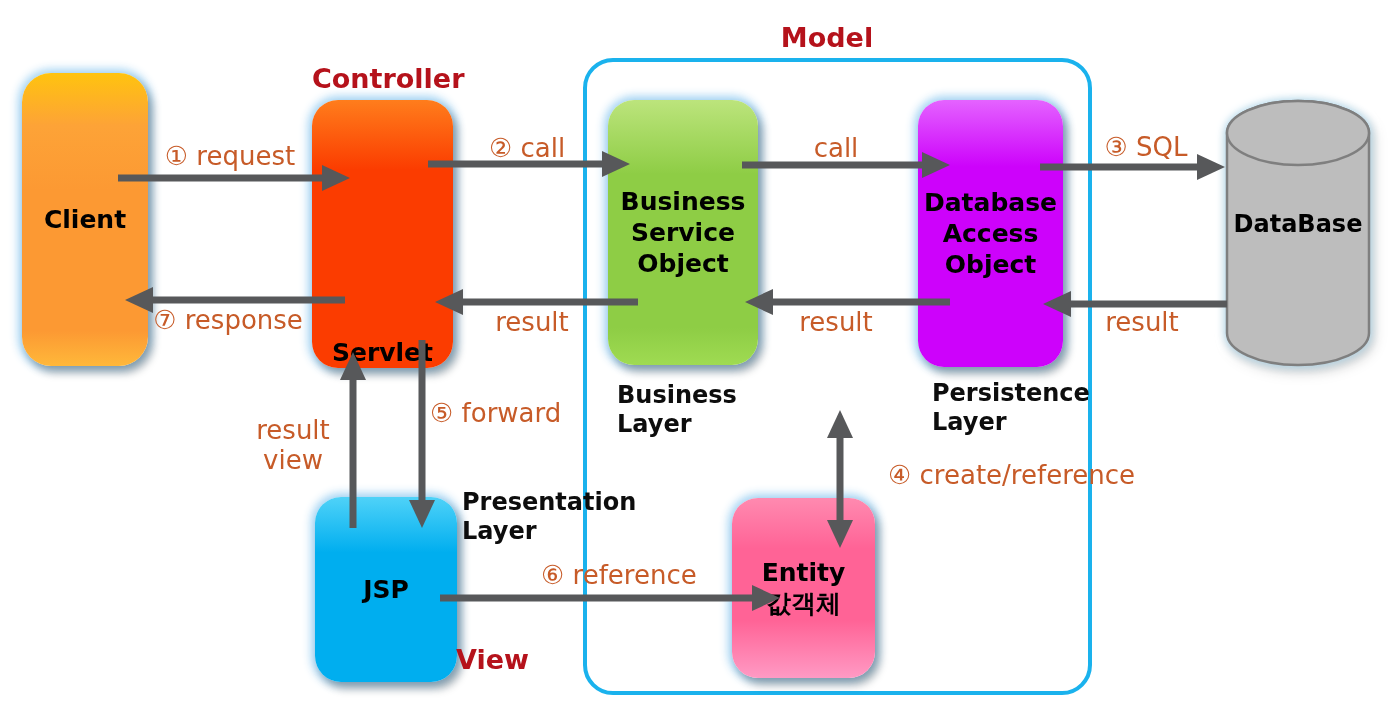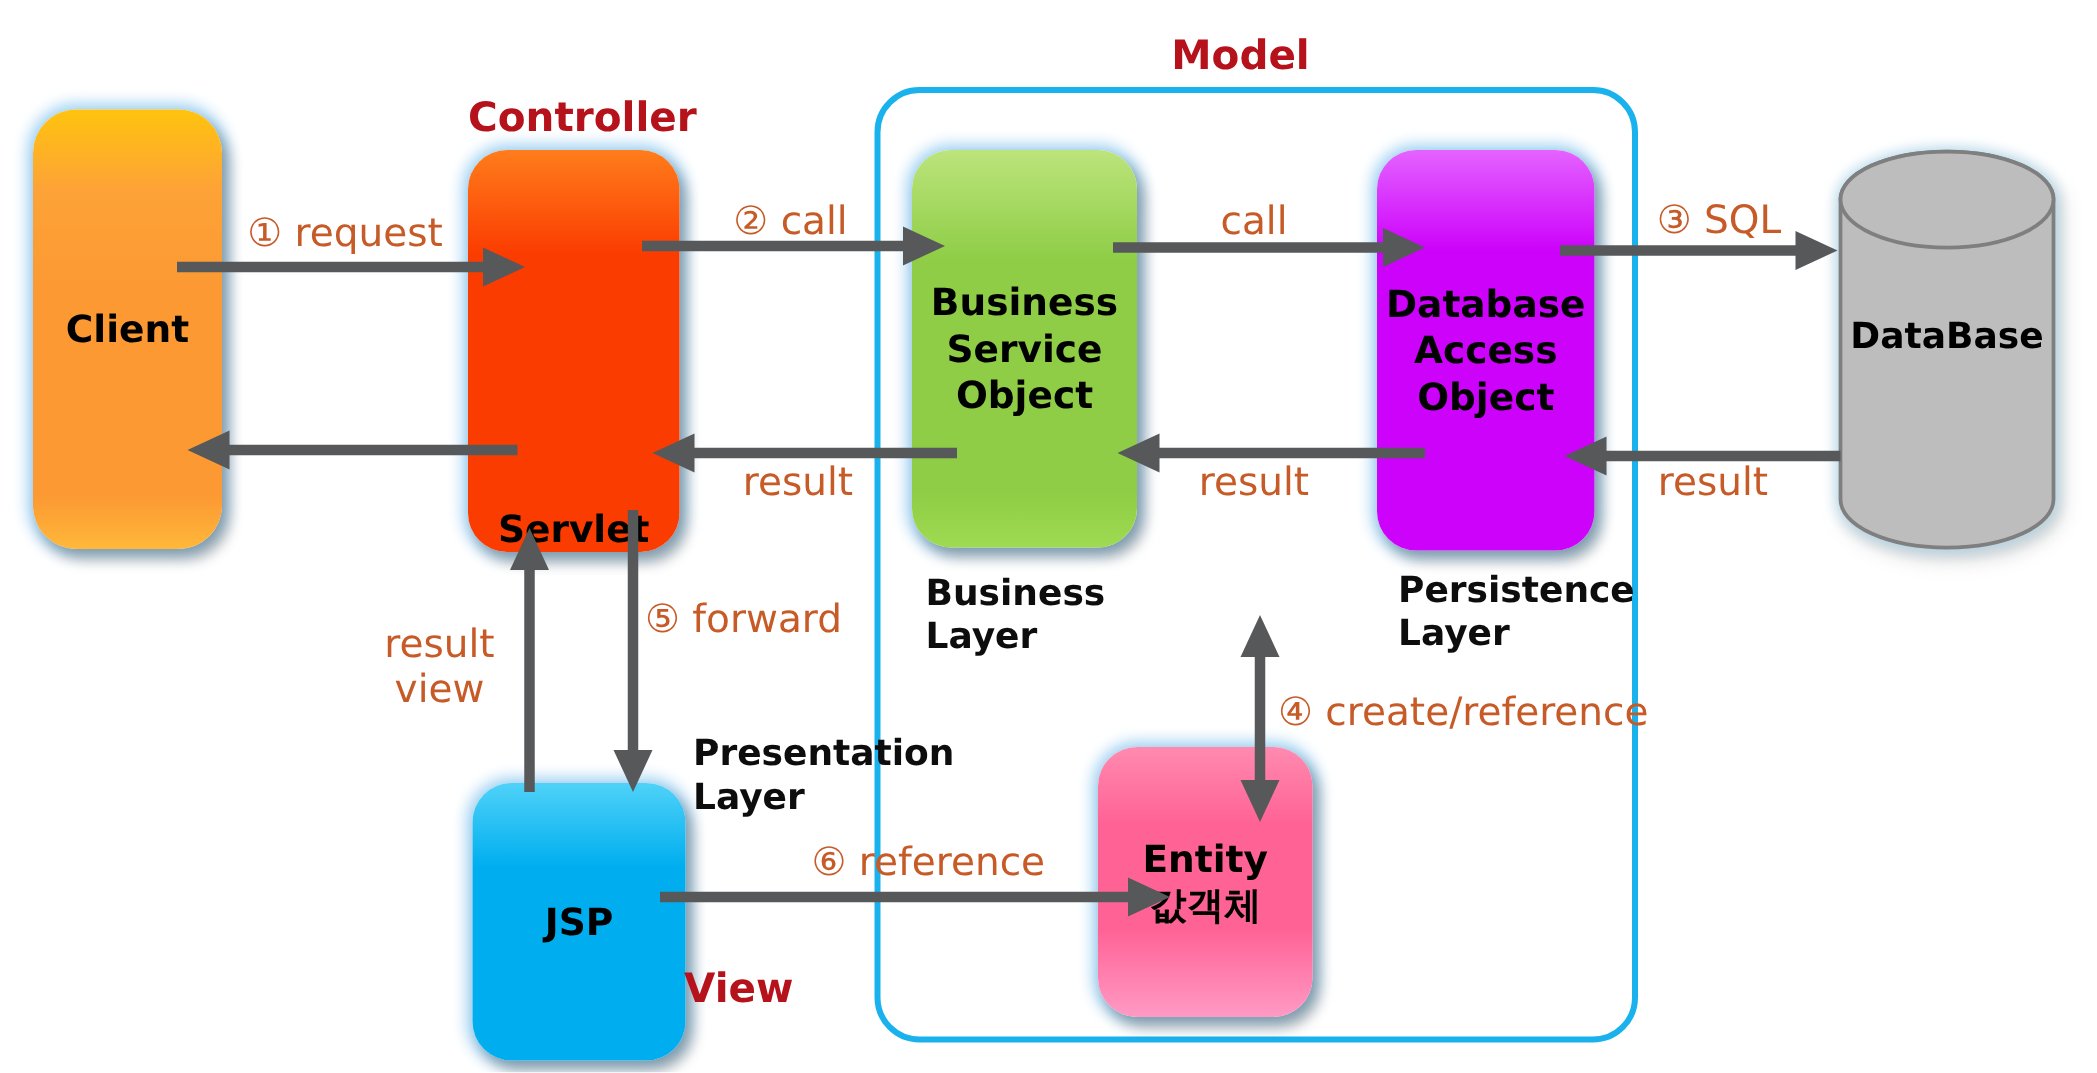--- a/index.html
+++ b/index.html
@@ -24,21 +24,21 @@
   }
   .node-client{left:22px;top:73px;width:126px;height:293px;
     background:linear-gradient(180deg,#ffc30f 0%,#fda337 18%,var(--client,#fc9933) 40%,var(--client,#fc9933) 88%,#ffb83a 100%);border-radius:29px;}
   .node-servlet{left:312px;top:100px;width:141px;height:268px;
     background:linear-gradient(180deg,#ff7d1c 0%,var(--servlet,#fb3c00) 26%);align-items:flex-end;}
   .node-bso{left:608px;top:100px;width:150px;height:265px;
     background:linear-gradient(180deg,#bce47c 0%,var(--business-service-object,#8ecd45) 28%,var(--business-service-object,#8ecd45) 86%,#9fdb52 100%);}
   .node-dao{left:918px;top:100px;width:145px;height:267px;
     background:linear-gradient(180deg,#e463ff 0%,var(--database-access-object,#cd02fb) 25%);}
   .node-jsp{left:315px;top:497px;width:142px;height:185px;
-    background:linear-gradient(180deg,#4fd2f8 0%,var(--jsp,#00aeef) 30%);margin-top:25px;}
+    background:linear-gradient(180deg,#4fd2f8 0%,var(--jsp,#00aeef) 30%);}
   .node-entity{left:732px;top:498px;width:143px;height:180px;
     background:linear-gradient(180deg,#ff8ab0 0%,var(--entity,#ff6396) 28%,var(--entity,#ff6396) 68%,#ff9ac4 100%);}
   
   .cylinder-svg{position:absolute;left:1217px;top:92px;z-index:2;
     filter:drop-shadow(0 0 5px #a8d8f0) drop-shadow(3px 5px 5px rgba(0,0,0,.2));}
   .cylinder-svg path,.cylinder-svg ellipse{fill:var(--database,#bdbdbd);stroke:#7f7f7f;stroke-width:2.5;}
   .db-label{position:absolute;left:1227px;top:210px;width:142px;text-align:center;
     font-weight:700;font-size:24px;color:#000;z-index:3;}
   
   .heading{position:absolute;font-weight:700;font-size:27px;color:var(--heading,#b5121b);z-index:3;}
@@ -59,21 +59,21 @@
   .fl-call-servlet{left:527px;top:134px;}
   .fl-call-dao{left:836px;top:134px;}
   .fl-sql{left:1146px;top:133px;}
   .fl-response{left:228px;top:306px;}
   .fl-result-servlet{left:532px;top:308px;}
   .fl-result-bso{left:836px;top:308px;}
   .fl-result-dao{left:1142px;top:308px;}
   .fl-result-view{left:293px;top:416px;text-align:center;}
   .fl-forward{left:430px;top:399px;}
   .fl-reference{left:541px;top:561px;text-align:center;}
-  .fl-create-reference{left:852px;top:461px;}
+  .fl-create-reference{left:888px;top:461px;}
   
   .arrow-overlay{position:absolute;left:0;top:0;z-index:4;pointer-events:none;}
   .arrow-overlay line{stroke:var(--arrow,#57585a);stroke-width:7;}
   .arrow-overlay polygon{fill:var(--arrow,#57585a);}
 </style>
 </head>
 <body>
 
 <div class="canvas">
 
@@ -119,20 +119,21 @@
 Layer</div>
   <div class="layer-label layer-persistence">Persistence
 Layer</div>
   <div class="layer-label layer-presentation">Presentation
 Layer</div>
 
   <div class="flow-label fl-center fl-request">① request</div>
   <div class="flow-label fl-center fl-call-servlet">② call</div>
   <div class="flow-label fl-center fl-call-dao">call</div>
   <div class="flow-label fl-center fl-sql">③ SQL</div>
+  <div class="flow-label fl-center fl-response">⑦ response</div>
   <div class="flow-label fl-center fl-result-servlet">result</div>
   <div class="flow-label fl-center fl-result-bso">result</div>
   <div class="flow-label fl-center fl-result-dao">result</div>
   <div class="flow-label fl-center fl-result-view">result
 view</div>
   <div class="flow-label fl-forward">⑤ forward</div>
   <div class="flow-label fl-reference">⑥ reference</div>
   <div class="flow-label fl-create-reference">④ create/reference</div>
 
   <svg class="arrow-overlay" width="1398" height="715" viewBox="0 0 1398 715">

